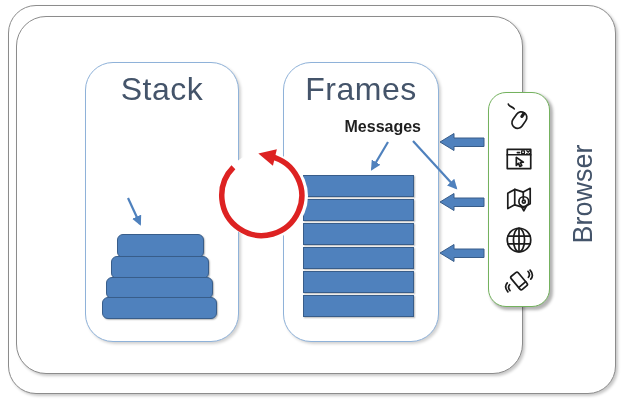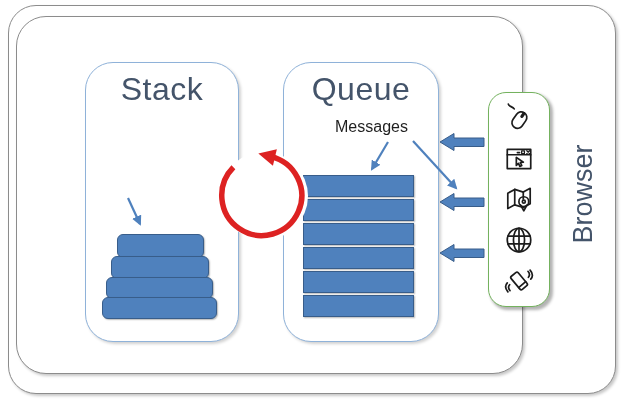--- a/index.html
+++ b/index.html
@@ -21,21 +21,21 @@
     position:absolute; top:62px; height:278px; background:#fff;
     border:1.5px solid var(--panel-border); border-radius:28px;
     box-shadow:2px 2px 3px rgba(0,0,0,0.18);
   }
   #stack-panel{ left:85px; width:152px; }
   #queue-panel{ left:283px; width:154px; }
   .panel-title{
     position:absolute; top:8px; left:0; width:100%; text-align:center;
     font-size:32px; color:var(--slate); letter-spacing:0.5px;
   }
-  .small-label{ position:absolute; font-size:16px; font-weight:400; color:var(--ink); text-align:left; }
+  .small-label{ position:absolute; font-size:16px; font-weight:700; color:var(--ink); text-align:right; }
   #frames-label{ left:104px; top:175px; width:68px; }
   #messages-label{ left:335px; top:118px; width:86px; }
   .qbar{
     position:absolute; left:303px; width:109px; height:20px;
     background:var(--blue); border:1px solid var(--blue-border);
     box-shadow:1px 1px 1.5px rgba(0,0,0,0.28);
   }
   .sblock{
     position:absolute; background:var(--blue); border:1px solid var(--blue-border);
     border-radius:6px; box-shadow:1px 1px 1.5px rgba(0,0,0,0.28);
@@ -62,21 +62,21 @@
 <div id="stage">
 
   <div id="outer-frame" class="frame"></div>
   <div id="inner-frame" class="frame"></div>
 
   <div id="stack-panel" class="panel">
     <div class="panel-title">Stack</div>
   </div>
 
   <div id="queue-panel" class="panel">
-    <div class="panel-title">Queue</div>
+    <div class="panel-title">Frames</div>
   </div>
 
   <div id="messages-label" class="small-label">Messages</div>
 
   <div id="stack-blocks">
       <div class="sblock" style="left: 117px; top: 234px; width: 85px; height: 22px;"></div>
       <div class="sblock" style="left: 111px; top: 256px; width: 96px; height: 21px;"></div>
       <div class="sblock" style="left: 106px; top: 277px; width: 105px; height: 20px;"></div>
       <div class="sblock" style="left: 102px; top: 297px; width: 113px; height: 20px;"></div>
     </div>

